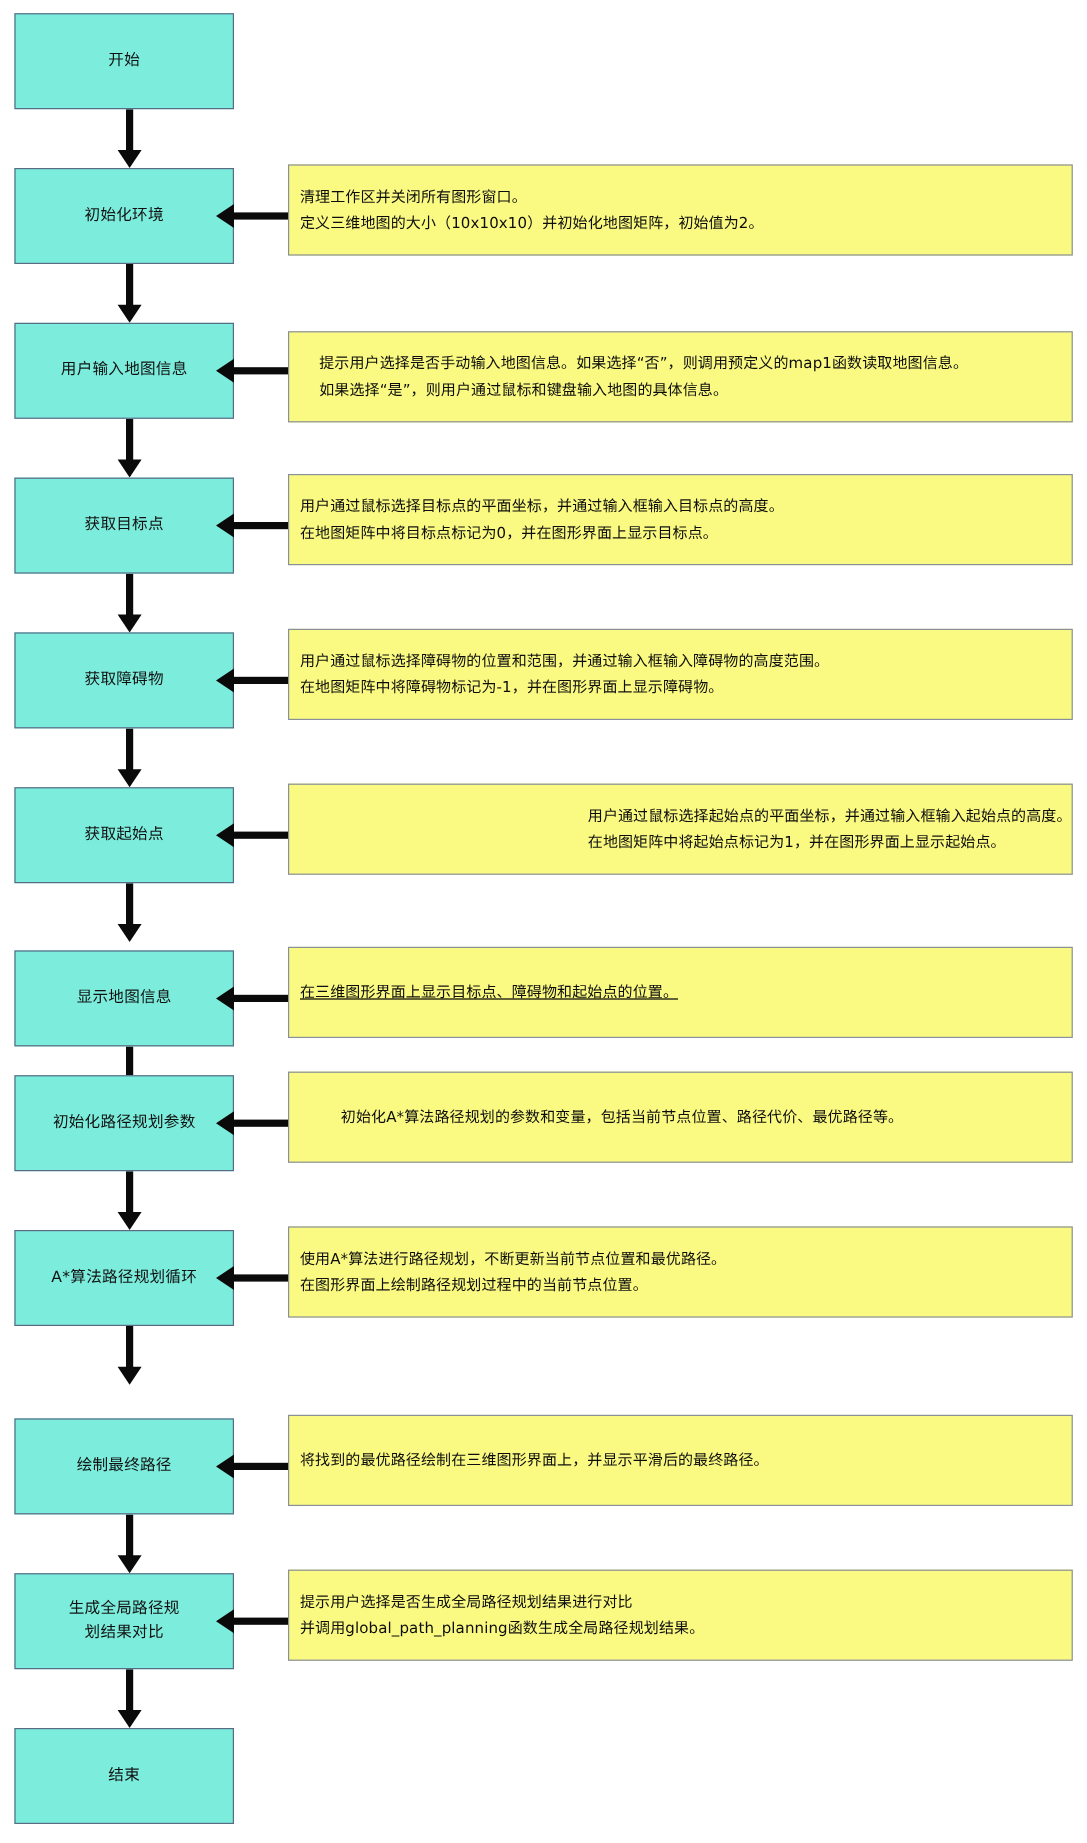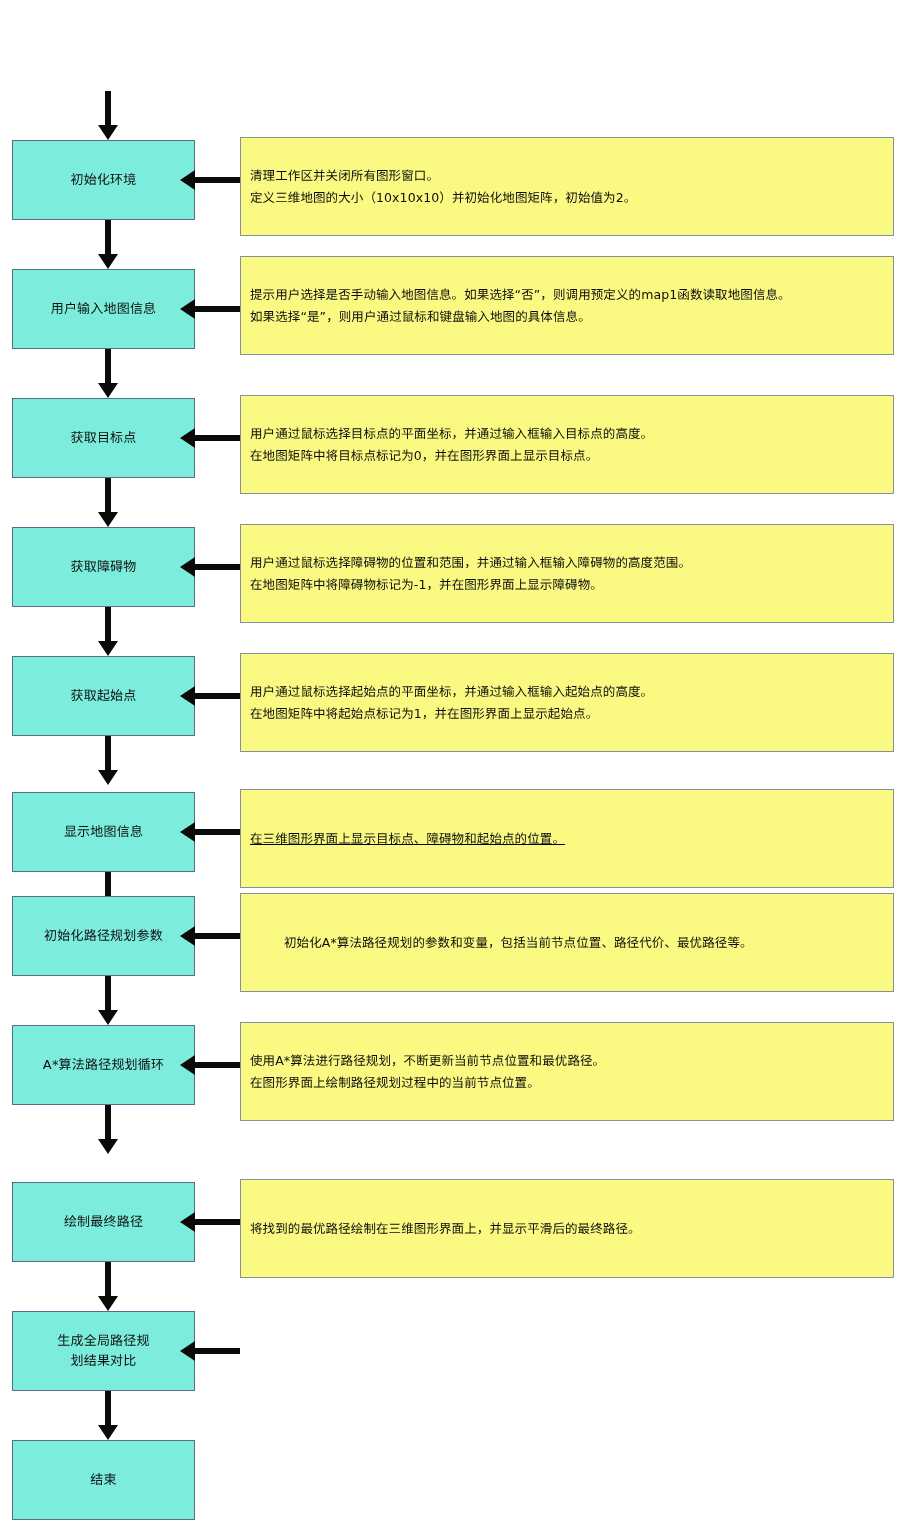--- a/index.html
+++ b/index.html
@@ -44,21 +44,21 @@
   .node .node-label {
     display: block;
     white-space: pre-line;
   }
 
   
   .note {
     position: absolute;
     left: 240px;
     width: 654px;
-    height: 99px;
+    height: 76px;
     box-sizing: border-box;
     background: #FAFA82;
     border: 1px solid #8a8f9c;
     display: flex;
     align-items: center;
     z-index: 2;
   }
   .note .note-text {
     display: block;
     padding: 0 0 0 9px;
@@ -115,20 +115,23 @@
     border-top: 10px solid transparent;
     border-bottom: 10px solid transparent;
     border-right: 15px solid #0a0a0a;
   }
 </style>
 </head>
 <body>
 
 <div id="flowchart">
 
+  <div class="node" style="top:11px;">
+    <span class="node-label">开始</span>
+  </div>
   <div class="vconn" style="top:91px; height:49px;">
     <div class="shaft" style="height:35px;"></div>
     <div class="head" style="top:34px;"></div>
   </div>
 
   <div class="node" style="top:140px;">
     <span class="node-label">初始化环境</span>
   </div>
   <div class="note" style="top:137px;">
     <span class="note-text">清理工作区并关闭所有图形窗口。
@@ -139,21 +142,21 @@
     <div class="head"></div>
   </div>
   <div class="vconn" style="top:220px; height:49px;">
     <div class="shaft" style="height:35px;"></div>
     <div class="head" style="top:34px;"></div>
   </div>
 
   <div class="node" style="top:269px;">
     <span class="node-label">用户输入地图信息</span>
   </div>
-  <div class="note" style="top:256px;">
+  <div class="note" style="top:276px;padding-left:16px;">
     <span class="note-text">提示用户选择是否手动输入地图信息。如果选择“否”，则调用预定义的map1函数读取地图信息。
 如果选择“是”，则用户通过鼠标和键盘输入地图的具体信息。</span>
   </div>
   <div class="hconn" style="left:180px; top:299px; width:60px;">
     <div class="shaft" style="width:48px;"></div>
     <div class="head"></div>
   </div>
   <div class="vconn" style="top:349px; height:49px;">
     <div class="shaft" style="height:35px;"></div>
     <div class="head" style="top:34px;"></div>
@@ -187,21 +190,21 @@
     <div class="head"></div>
   </div>
   <div class="vconn" style="top:607px; height:49px;">
     <div class="shaft" style="height:35px;"></div>
     <div class="head" style="top:34px;"></div>
   </div>
 
   <div class="node" style="top:656px;text-align:right;">
     <span class="node-label">获取起始点</span>
   </div>
-  <div class="note" style="top:653px;">
+  <div class="note" style="top:653px;justify-content:flex-end;">
     <span class="note-text">用户通过鼠标选择起始点的平面坐标，并通过输入框输入起始点的高度。
 在地图矩阵中将起始点标记为1，并在图形界面上显示起始点。</span>
   </div>
   <div class="hconn" style="left:180px; top:686px; width:60px;">
     <div class="shaft" style="width:48px;"></div>
     <div class="head"></div>
   </div>
   <div class="vconn" style="top:736px; height:49px;">
     <div class="shaft" style="height:35px;"></div>
     <div class="head" style="top:34px;"></div>
@@ -265,20 +268,24 @@
   </div>
   <div class="vconn" style="top:1262px; height:49px;">
     <div class="shaft" style="height:35px;"></div>
     <div class="head" style="top:34px;"></div>
   </div>
 
   <div class="node" style="top:1311px;">
     <span class="node-label">生成全局路径规
 划结果对比</span>
   </div>
+  <div class="note" style="top:1308px;">
+    <span class="note-text">提示用户选择是否生成全局路径规划结果进行对比
+并调用global_path_planning函数生成全局路径规划结果。</span>
+  </div>
   <div class="hconn" style="left:180px; top:1341px; width:60px;">
     <div class="shaft" style="width:48px;"></div>
     <div class="head"></div>
   </div>
   <div class="vconn" style="top:1391px; height:49px;">
     <div class="shaft" style="height:35px;"></div>
     <div class="head" style="top:34px;"></div>
   </div>
 
   <div class="node" style="top:1440px;">

